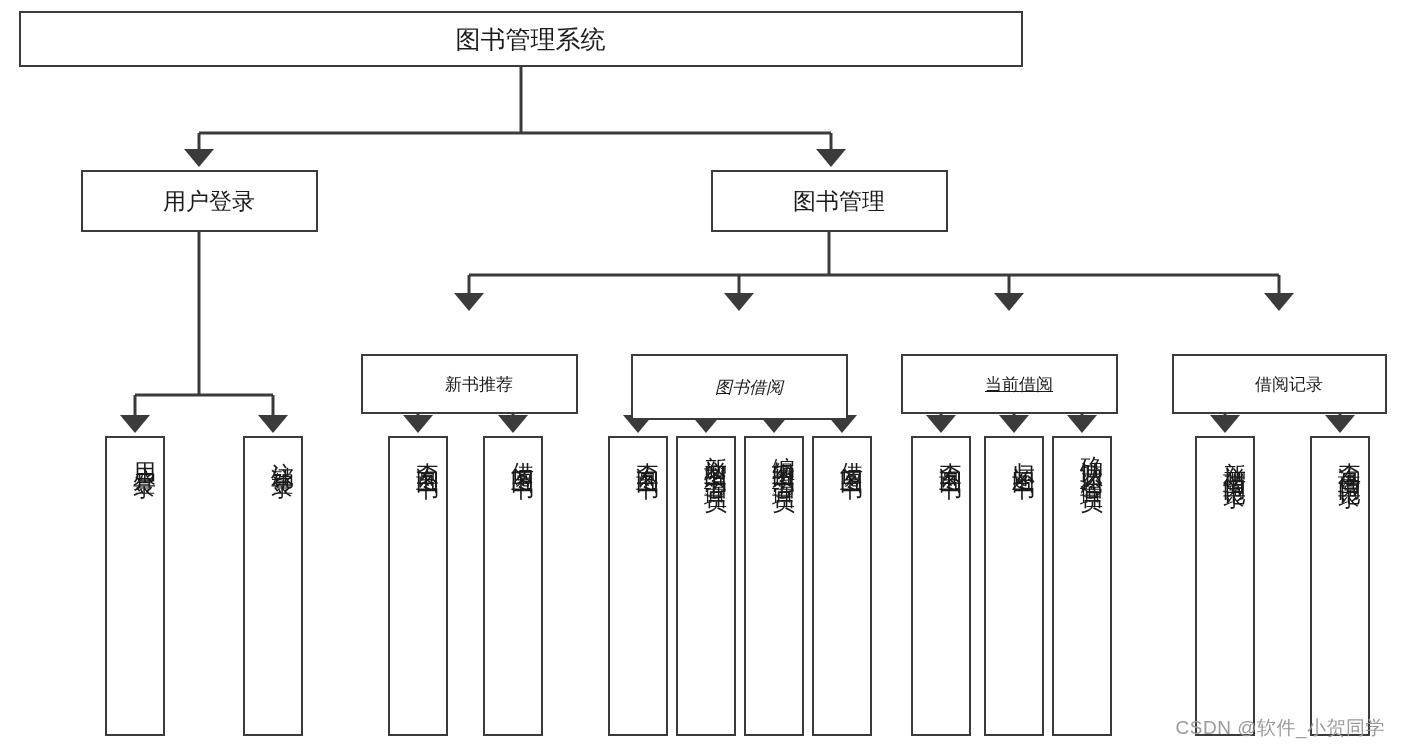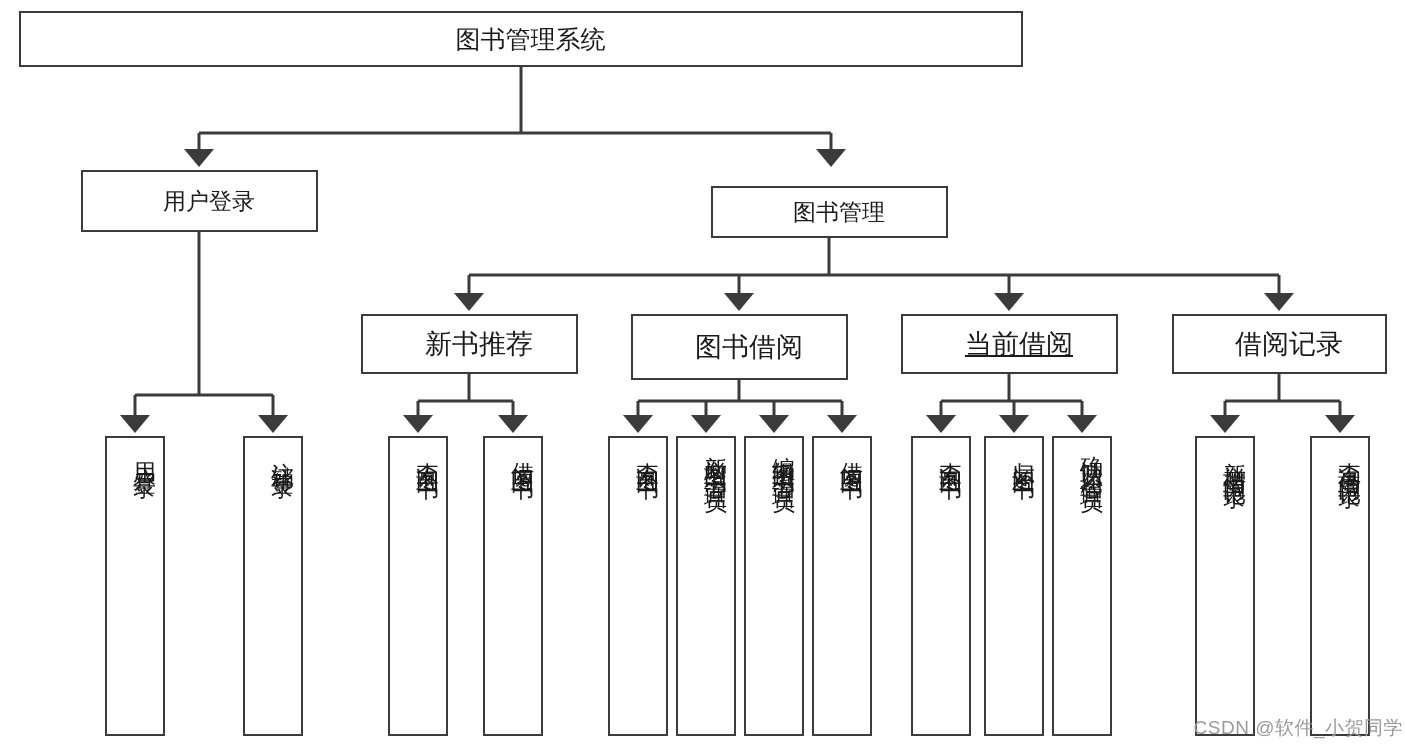--- a/index.html
+++ b/index.html
@@ -36,21 +36,22 @@
     overflow: hidden;
     padding-left: 19px;
   }
   .node.root {
     font-size: 25px;
   }
   .node.lvl2 {
     font-size: 23px;
   }
   .node.lvl3 {
-    font-size: 27px;
+    font-size: 17px;
+    margin-top: 40px;
   }
   .node.leaf {
     font-size: 23px;
     align-items: flex-start;
     padding-top: 0px;
   }
   .vtext {
     writing-mode: vertical-rl;
     text-orientation: upright;
     letter-spacing: 5px;
@@ -58,21 +59,21 @@
     white-space: nowrap;
   }
   .leaf .vtext {
     padding-top: 6px;
   }
   .leaf.mid .vtext {
     padding-top: 0px;
   }
   .watermark {
     position: absolute;
-    right: 2px;
+    right: 20px;
     bottom: 6px;
     font-size: 19px;
     color: #9a9a9a;
     white-space: nowrap;
     letter-spacing: 0.5px;
   }
 </style>
 </head>
 <body>
 
@@ -128,28 +129,28 @@
     </g>
   </svg>
 
   <div class="node root" style="left:19px; top:11px; width:1004px; height:56px;">
     <span>图书管理系统</span>
   </div>
 
   <div class="node lvl2" style="left:81px; top:170px; width:237px; height:62px;">
     <span>用户登录</span>
   </div>
-  <div class="node lvl2" style="left:711px; top:186px; width:237px; height:52px;">
+  <div class="node lvl2" style="left:711px; top:170px; width:237px; height:62px;">
     <span>图书管理</span>
   </div>
 
   <div class="node lvl3" style="left:361px; top:314px; width:217px; height:60px;">
     <span>新书推荐</span>
   </div>
-  <div class="node lvl3" style="left:631px; top:314px; width:217px; height:66px;">
+  <div class="node lvl3" style="left:631px; top:314px; width:217px; height:66px;font-style:italic;">
     <span>图书借阅</span>
   </div>
   <div class="node lvl3" style="left:901px; top:314px; width:217px; height:60px;text-decoration:underline;">
     <span>当前借阅</span>
   </div>
   <div class="node lvl3" style="left:1172px; top:314px; width:215px; height:60px;align-items:center;">
     <span>借阅记录</span>
   </div>
 
   <div class="node leaf" style="left:105px; top:436px; width:60px; height:300px;">

